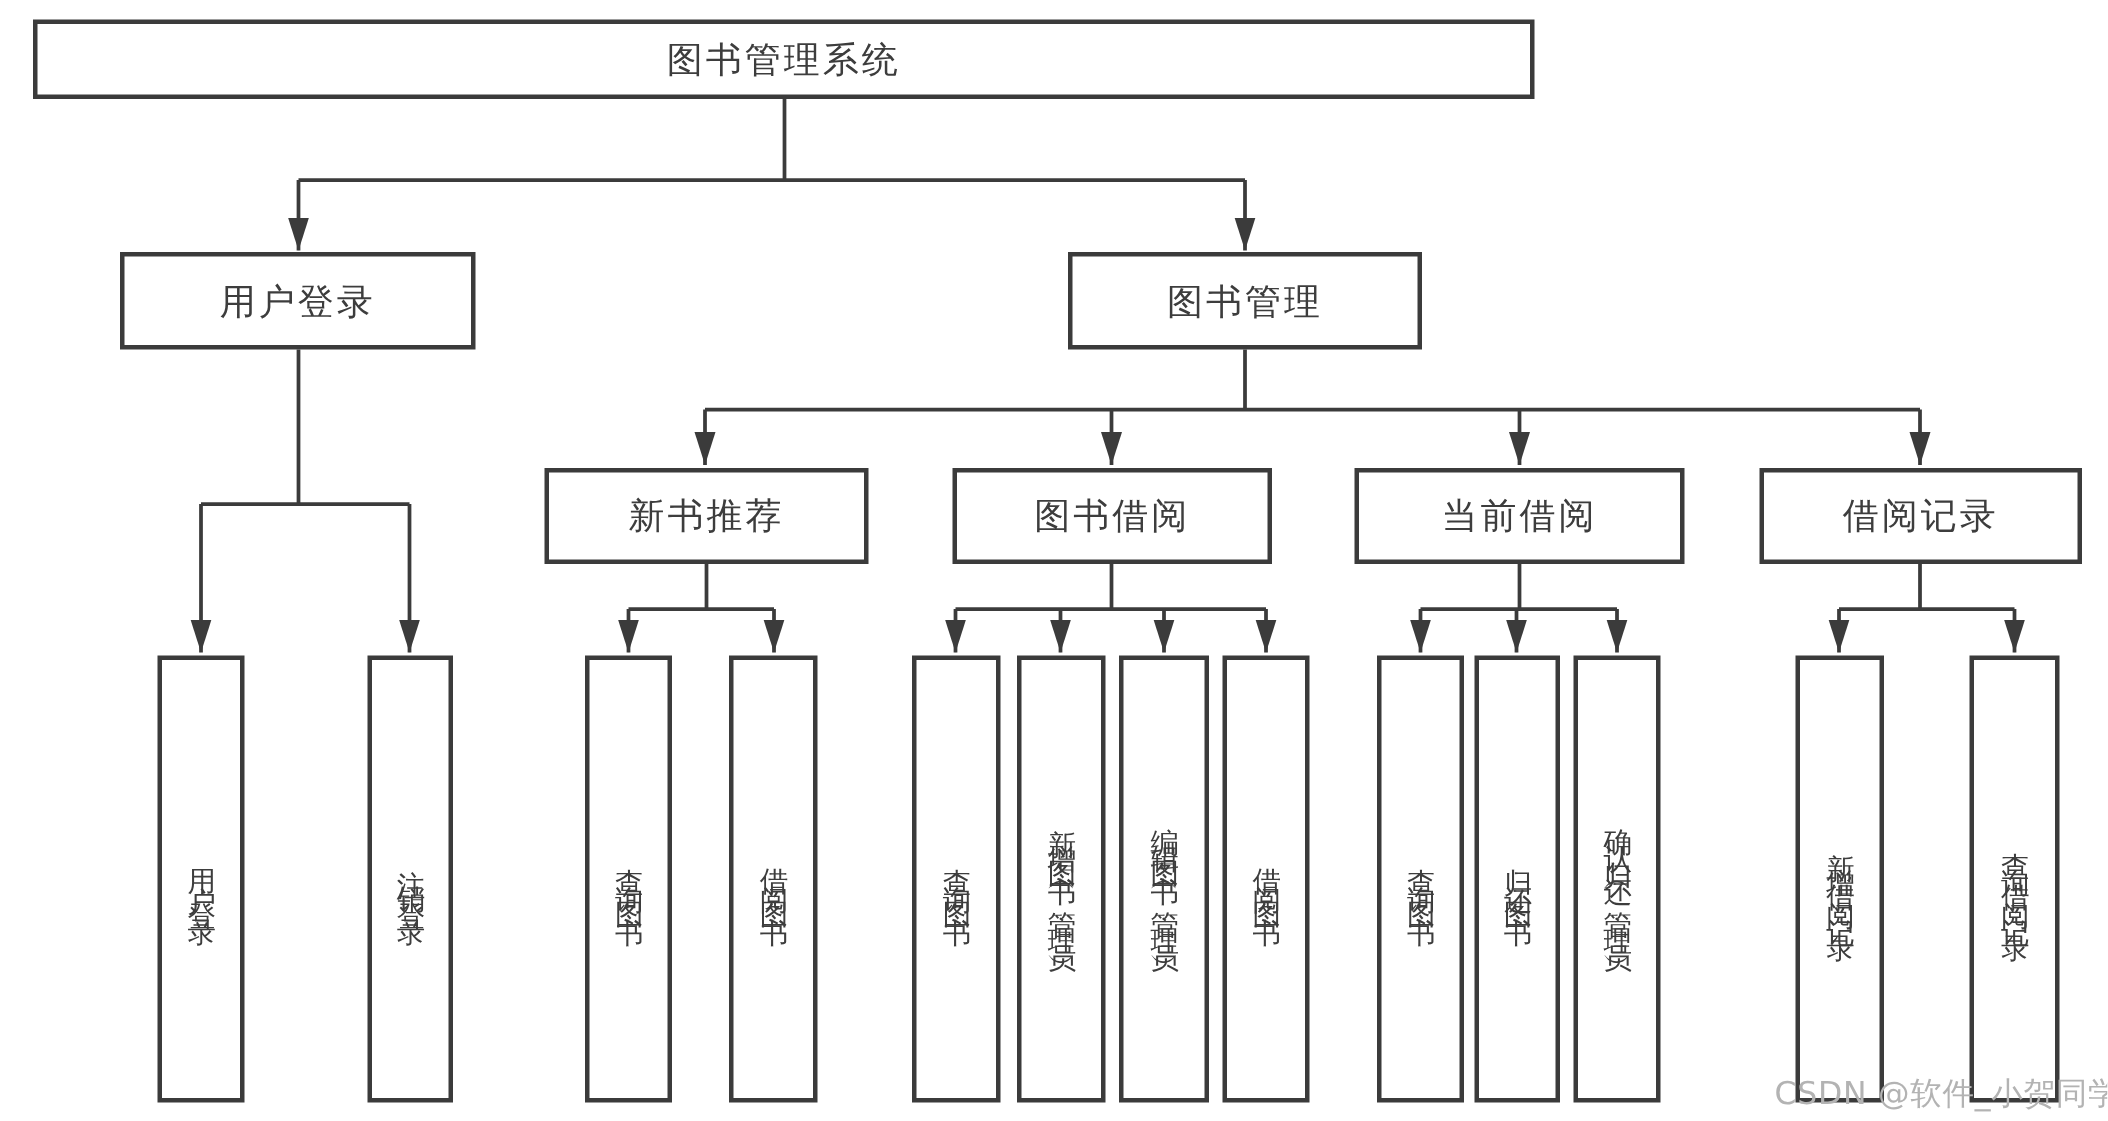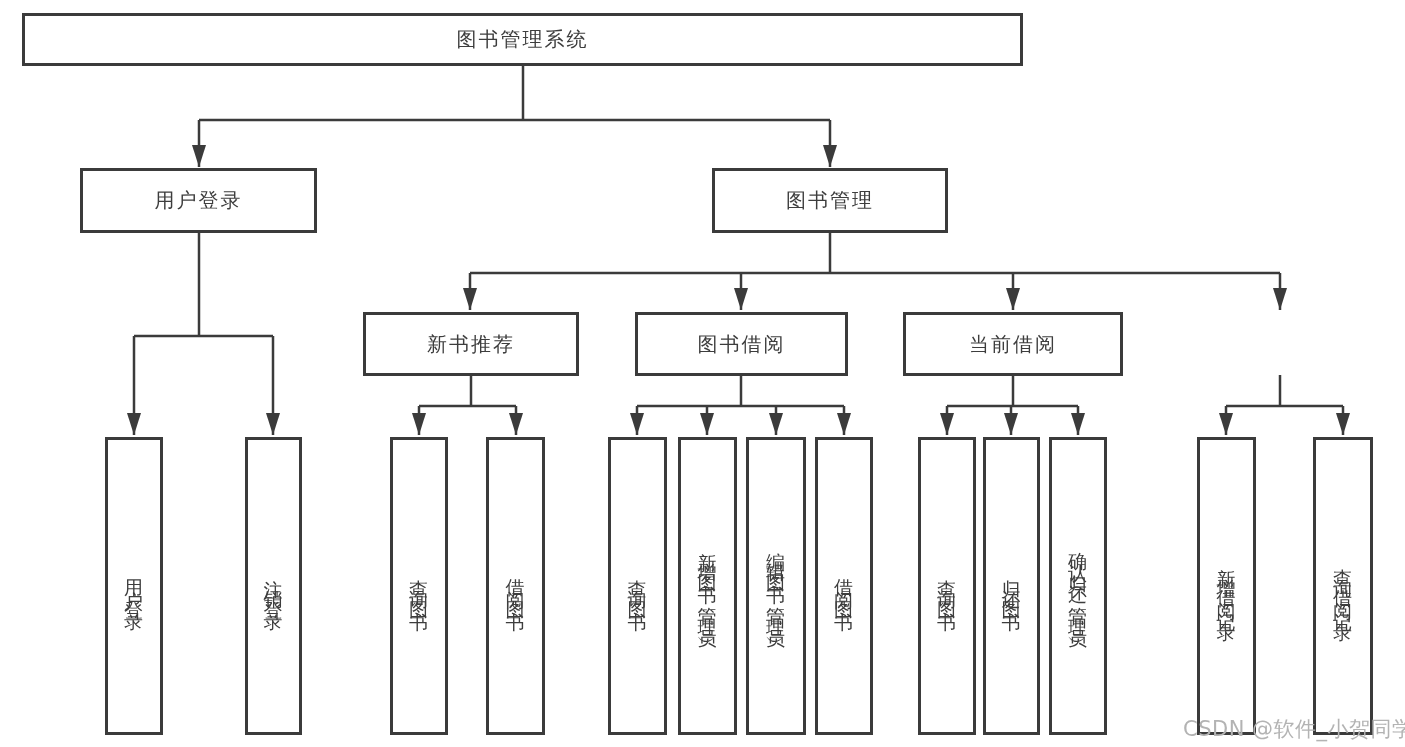--- a/index.html
+++ b/index.html
@@ -21,21 +21,21 @@
   .connectors .ah{fill:var(--line);stroke:none;}
   .box{
     position:absolute;
     box-sizing:border-box;
     border:3px solid var(--line);
     background:var(--bg);
     color:var(--text);
     display:flex;align-items:center;justify-content:center;
     text-align:center;
   }
-  .box.h{font-size:20px;letter-spacing:2px;white-space:nowrap;}
+  .box.h{font-size:24px;letter-spacing:2px;white-space:nowrap;}
   .box.v{
     top:437px;height:298px;
     writing-mode:vertical-rl;
     text-orientation:mixed;
     font-size:19px;
     letter-spacing:11px;
     line-height:1;
   }
   .watermark{
     position:absolute;
@@ -115,20 +115,21 @@
   </svg>
 
   <div class="box h" style="left:22px;top:13px;width:1001px;height:53px">图书管理系统</div>
 
   <div class="box h" style="left:80px;top:168px;width:237px;height:65px">用户登录</div>
   <div class="box h" style="left:712px;top:168px;width:236px;height:65px">图书管理</div>
 
   <div class="box h" style="left:363px;top:312px;width:216px;height:64px">新书推荐</div>
   <div class="box h" style="left:903px;top:312px;width:220px;height:64px">当前借阅</div>
   <div class="box h" style="left:635px;top:312px;width:213px;height:64px">图书借阅</div>
+  <div class="box h" style="left:1173px;top:312px;width:215px;height:64px">借阅记录</div>
 
   <div class="box v" style="left:105px;width:58px">用户登录</div>
   <div class="box v" style="left:245px;width:57px">注销登录</div>
 
   <div class="box v" style="left:390px;width:58px">查询图书</div>
   <div class="box v" style="left:486px;width:59px">借阅图书</div>
 
   <div class="box v" style="left:608px;width:59px">查询图书</div>
   <div class="box v" style="left:678px;width:59px">新增图书（管理员）</div>
   <div class="box v" style="left:746px;width:60px">编辑图书（管理员）</div>

